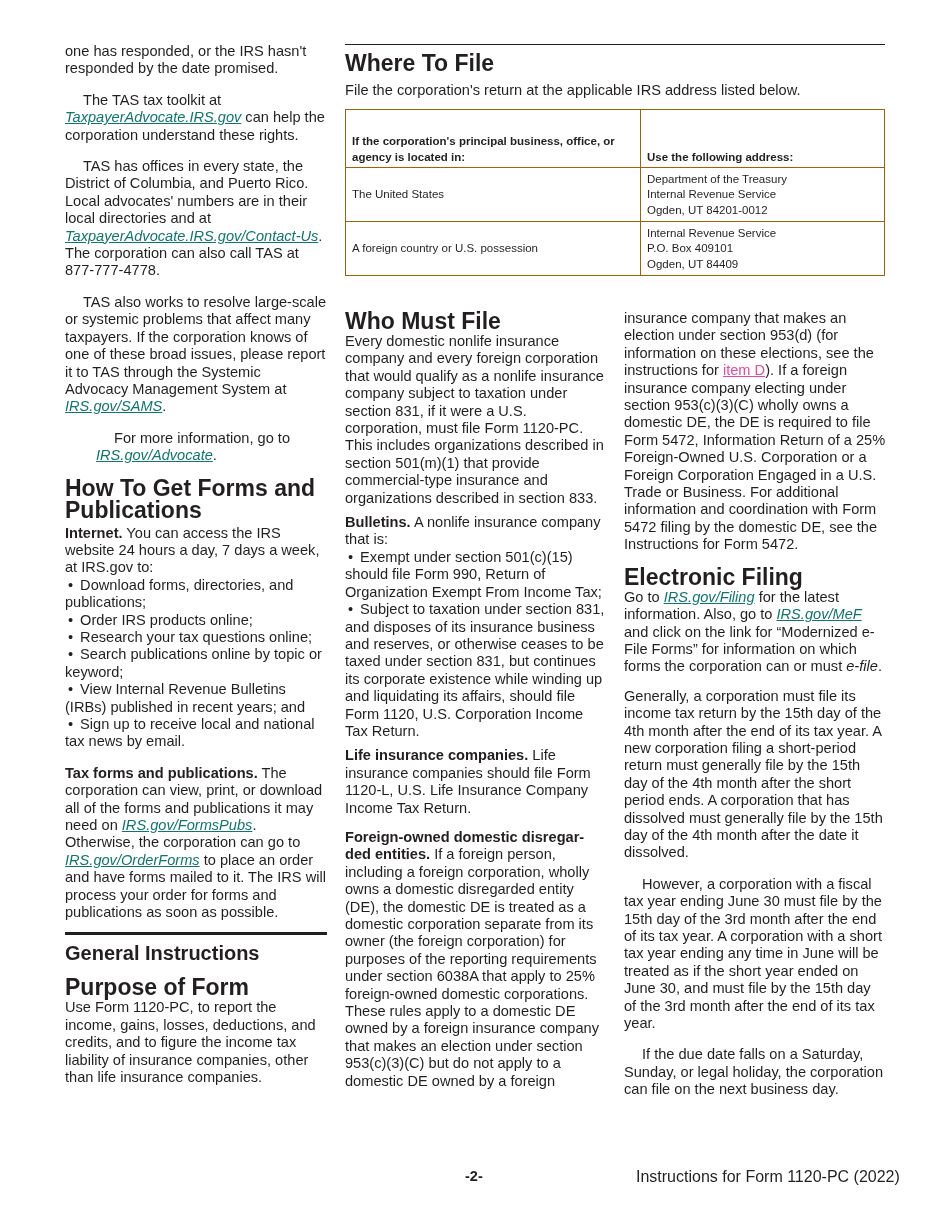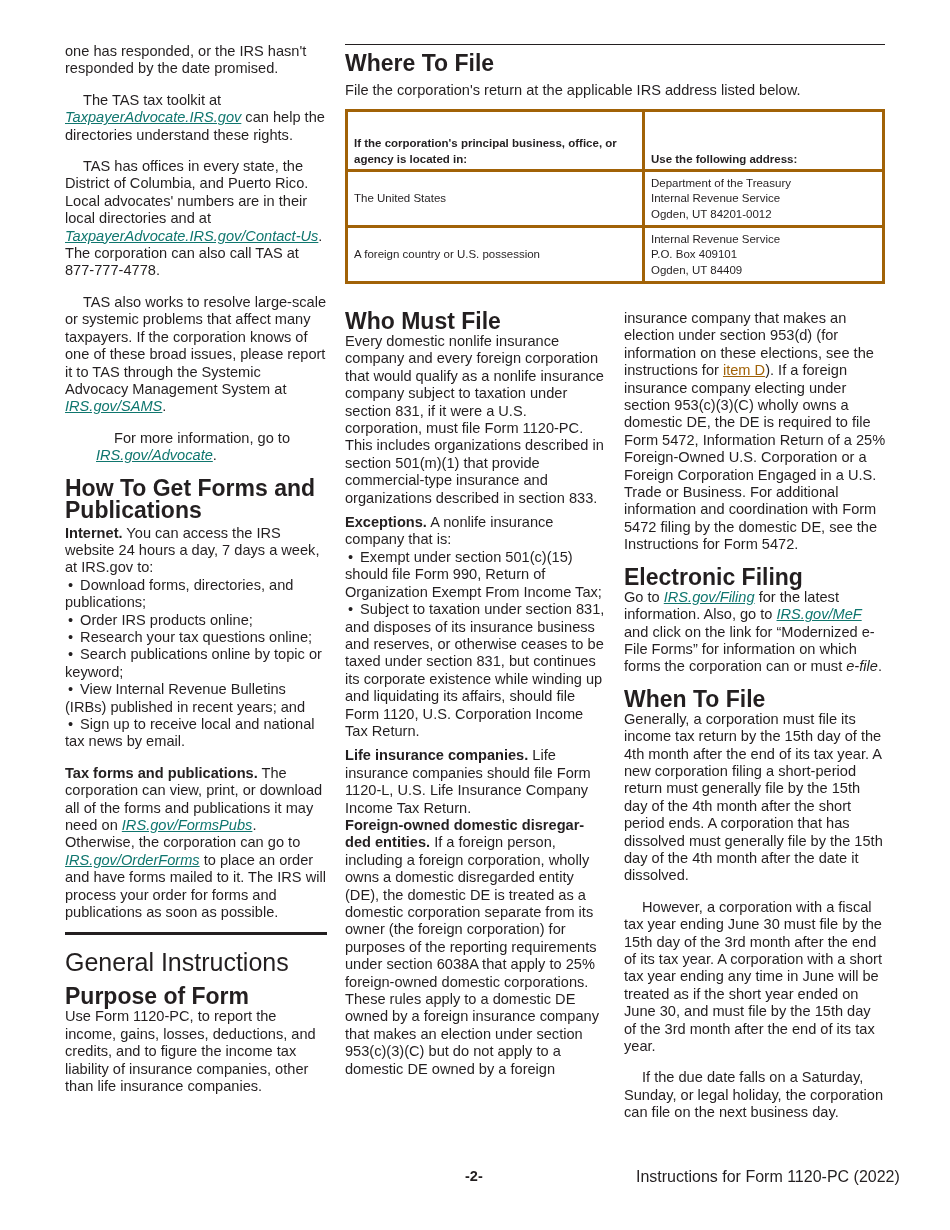--- a/index.html
+++ b/index.html
@@ -9,47 +9,47 @@
     font-size: 14.6px; line-height: 17.4px;
   }
   .col { position: absolute; top: 0; }
   #col1 { left: 65px; width: 262px; }
   #col2 { left: 345px; width: 262px; }
   #col3 { left: 624px; width: 262px; }
   p { margin: 0; }
   .para { margin-bottom: 14px; }
   .indent { text-indent: 18px; }
   a.lnk { color: #0f766e; font-style: italic; text-decoration: underline; }
-  a.lnk-plain { color: #a16207; text-decoration: underline; }
+  a.lnk-plain { color: #ec4899; text-decoration: underline; }
   .b { font-weight: bold; }
   .i { font-style: italic; }
   h2.sec { font-size: 23px; line-height: 22px; font-weight: bold; margin: 0 0 1px 0; }
-  h1.big { font-size: 25px; line-height: 30px; font-weight: normal; margin: 0; padding-top: 12px; }
+  h1.big { font-size: 20px; line-height: 30px; font-weight: bold; margin: 0; padding-top: 3px; }
   .rule-thick { height: 3px; background: #231f20; }
   .rule-thin { height: 1px; background: #231f20; }
   .bullet::before { content: "\2022"; margin-right: 7px; margin-left: 3px; }
 
   
   #where { position: absolute; left: 345px; top: 44px; width: 540px; }
   #where .rule-thin { margin-bottom: 7px; }
   #where-table { border-collapse: collapse; width: 540px; margin-top: 10px; font-size: 11.5px; line-height: 15.5px; }
-  #where-table td, #where-table th { border: 3px solid #a16207; padding: 0 6px; vertical-align: middle; text-align: left; }
+  #where-table td, #where-table th { border: 1px solid #a16207; padding: 0 6px; vertical-align: middle; text-align: left; }
   #where-table th { font-weight: bold; vertical-align: bottom; height: 55px; padding-bottom: 2px; }
   #where-table td { height: 53px; }
   #where-table .c1 { width: 282px; }
 
   #footer-page { position: absolute; left: 465px; top: 1168px; font-weight: bold; font-size: 14.5px; }
   #footer-title { position: absolute; left: 636px; top: 1168px; font-weight: normal; font-size: 16px; }
 </style>
 </head>
 <body>
 
 <div class="col" id="col1" style="top:43px;">
   <p class="para">one has responded, or the IRS hasn't responded by the date promised.</p>
-  <p class="para indent"><span>The TAS tax toolkit at </span><a class="lnk">TaxpayerAdvocate.IRS.gov</a><span> can help the directories understand these rights.</span></p>
+  <p class="para indent"><span>The TAS tax toolkit at </span><a class="lnk">TaxpayerAdvocate.IRS.gov</a><span> can help the corporation understand these rights.</span></p>
   <p class="para indent"><span>TAS has offices in every state, the District of Columbia, and Puerto Rico. Local advocates' numbers are in their local directories and at </span><a class="lnk">TaxpayerAdvocate.IRS.gov/Contact-Us</a><span>. The corporation can also call TAS at 877-777-4778.</span></p>
   <p class="para indent"><span>TAS also works to resolve large-scale or systemic problems that affect many taxpayers. If the corporation knows of one of these broad issues, please report it to TAS through the Systemic Advocacy Management System at </span><a class="lnk">IRS.gov/SAMS</a><span>.</span></p>
   <p class="para indent" style="margin-bottom:12px;margin-left:31px;"><span>For more information, go to </span><a class="lnk">IRS.gov/Advocate</a><span>.</span></p>
   <h2 class="sec" style="margin-bottom:4px;">How To Get Forms and Publications</h2>
   <div class="para">
     <p><span class="b">Internet.</span><span> You can access the IRS website 24 hours a day, 7 days a week, at IRS.gov to:</span></p>
     <p class="bullet">Download forms, directories, and publications;</p>
     <p class="bullet">Order IRS products online;</p>
     <p class="bullet">Research your tax questions online;</p>
     <p class="bullet">Search publications online by topic or keyword;</p>
@@ -90,32 +90,31 @@
       </td>
     </tr>
   </tbody>
     </table>
 </div>
 
 <div class="col" id="col2" style="top:310px;">
   <h2 class="sec">Who Must File</h2>
   <p class="para" style="margin-bottom:7px;">Every domestic nonlife insurance company and every foreign corporation that would qualify as a nonlife insurance company subject to taxation under section 831, if it were a U.S. corporation, must file Form 1120-PC. This includes organizations described in section 501(m)(1) that provide commercial-type insurance and organizations described in section 833.</p>
   <div class="para" style="margin-bottom:7px;">
-    <p><span class="b">Exceptions.</span><span> A nonlife insurance company that is:</span></p>
+    <p><span class="b">Bulletins.</span><span> A nonlife insurance company that is:</span></p>
     <p class="bullet">Exempt under section 501(c)(15) should file Form 990, Return of Organization Exempt From Income Tax;</p>
     <p class="bullet">Subject to taxation under section 831, and disposes of its insurance business and reserves, or otherwise ceases to be taxed under section 831, but continues its corporate existence while winding up and liquidating its affairs, should file Form 1120, U.S. Corporation Income Tax Return.</p>
   </div>
-  <p class="para" style="margin-bottom:0;"><span class="b">Life insurance companies.</span><span> Life insurance companies should file Form 1120-L, U.S. Life Insurance Company Income Tax Return.</span></p>
+  <p class="para" style="margin-bottom:12px;"><span class="b">Life insurance companies.</span><span> Life insurance companies should file Form 1120-L, U.S. Life Insurance Company Income Tax Return.</span></p>
   <p><span class="b">Foreign-owned domestic disregar-ded entities.</span><span> If a foreign person, including a foreign corporation, wholly owns a domestic disregarded entity (DE), the domestic DE is treated as a domestic corporation separate from its owner (the foreign corporation) for purposes of the reporting requirements under section 6038A that apply to 25% foreign-owned domestic corporations. These rules apply to a domestic DE owned by a foreign insurance company that makes an election under section 953(c)(3)(C) but do not apply to a domestic DE owned by a foreign</span></p>
 </div>
 
 <div class="col" id="col3" style="top:310px;">
   <p class="para" style="margin-bottom:12px;"><span>insurance company that makes an election under section 953(d) (for information on these elections, see the instructions for </span><a class="lnk-plain">item D</a><span>). If a foreign insurance company electing under section 953(c)(3)(C) wholly owns a domestic DE, the DE is required to file Form 5472, Information Return of a 25% Foreign-Owned U.S. Corporation or a Foreign Corporation Engaged in a U.S. Trade or Business. For additional information and coordination with Form 5472 filing by the domestic DE, see the Instructions for Form 5472.</span></p>
   <h2 class="sec">Electronic Filing</h2>
   <p class="para" style="margin-bottom:12px;"><span>Go to </span><a class="lnk">IRS.gov/Filing</a><span> for the latest information. Also, go to </span><a class="lnk">IRS.gov/MeF</a><span> and click on the link for “Modernized e-File Forms” for information on which forms the corporation can or must </span><span class="i">e-file</span><span>.</span></p>
-  <h2 class="sec">When To File</h2>
   <p class="para">Generally, a corporation must file its income tax return by the 15th day of the 4th month after the end of its tax year. A new corporation filing a short-period return must generally file by the 15th day of the 4th month after the short period ends. A corporation that has dissolved must generally file by the 15th day of the 4th month after the date it dissolved.</p>
   <p class="para indent">However, a corporation with a fiscal tax year ending June 30 must file by the 15th day of the 3rd month after the end of its tax year. A corporation with a short tax year ending any time in June will be treated as if the short year ended on June 30, and must file by the 15th day of the 3rd month after the end of its tax year.</p>
   <p class="indent">If the due date falls on a Saturday, Sunday, or legal holiday, the corporation can file on the next business day.</p>
 </div>
 
 <div id="footer-page">-2-</div>
 <div id="footer-title">Instructions for Form 1120-PC (2022)</div>
 
 </body></html>

